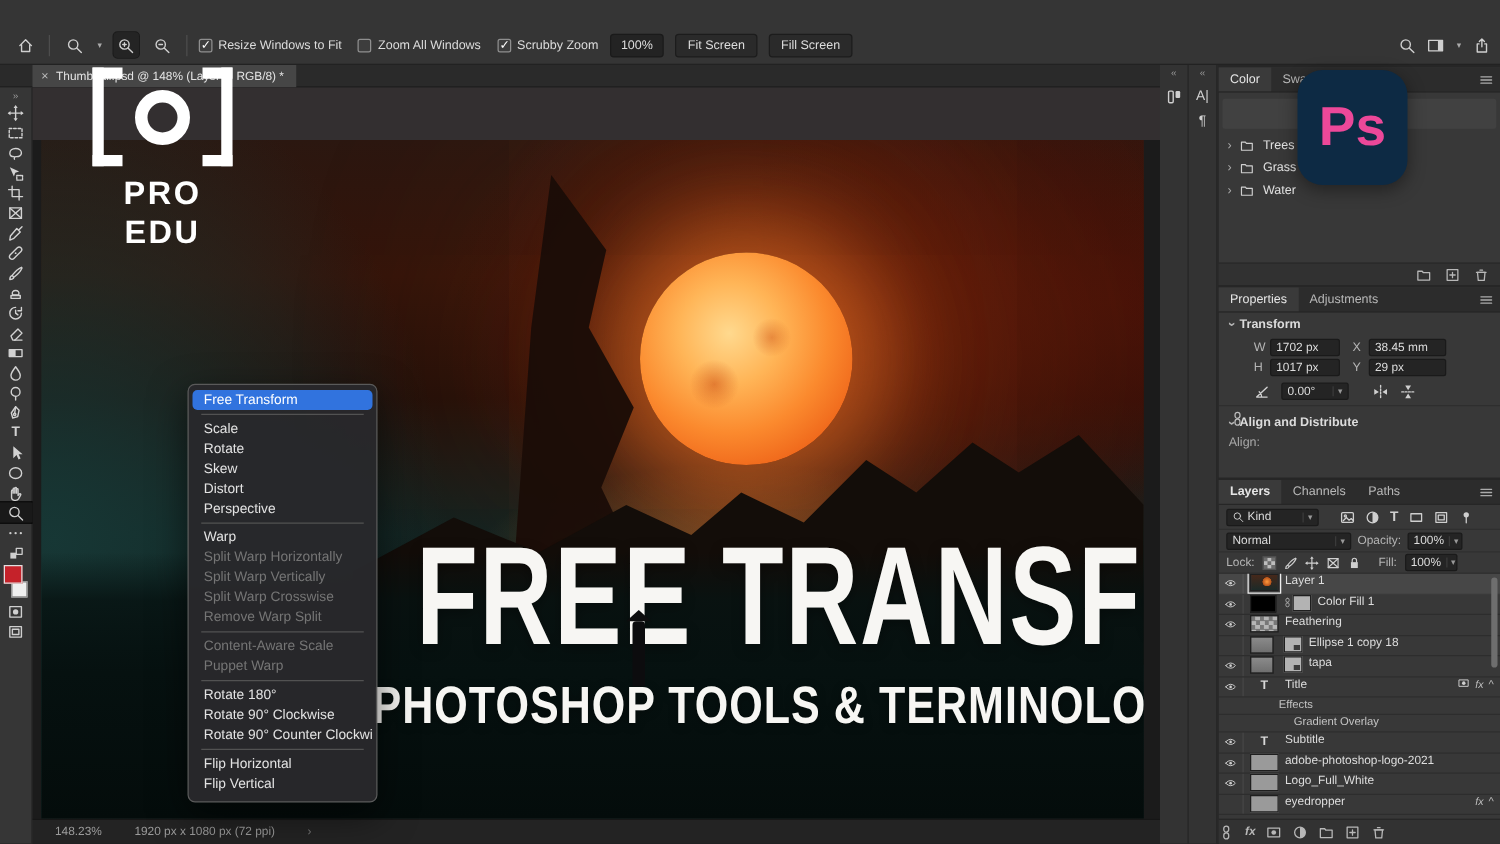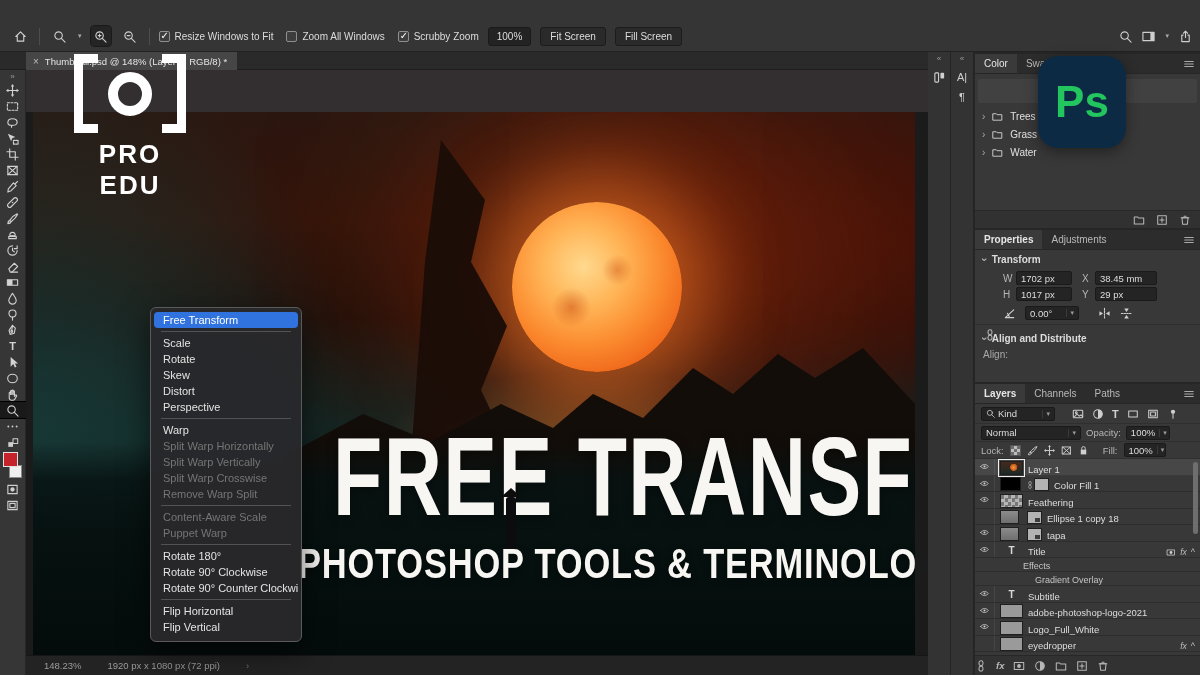--- a/index.html
+++ b/index.html
@@ -65,21 +65,21 @@
 #subtitle{margin-top:10px;font-size:42px;font-weight:700;letter-spacing:1px;white-space:nowrap;transform:scaleX(.82);transform-origin:center;text-shadow:0 2px 8px rgba(0,0,0,.35)}
 
 #proedu{left:74px;top:54px;width:112px;z-index:40;text-align:center}
 #proedu .brk{position:relative;height:80px}
 #brkl{position:absolute;left:0;top:0;width:24px;height:79px;border-left:9px solid #fff;border-top:9px solid #fff;border-bottom:9px solid #fff}
 #brkr{position:absolute;right:0;top:0;width:24px;height:79px;border-right:9px solid #fff;border-top:9px solid #fff;border-bottom:9px solid #fff}
 #ring{position:absolute;left:34px;top:18px;width:44px;height:44px;border:10px solid #fff;border-radius:50%}
 #proedu .txt{margin-top:5px;font-size:26px;font-weight:700;letter-spacing:2px;color:#fff}
 
 #psbadge{left:1038px;top:56px;width:88px;height:92px;background:#0d2a44;border-radius:20px;z-index:40;display:flex;align-items:center;justify-content:center;box-shadow:0 4px 14px rgba(0,0,0,.4)}
-#psbadge span{color:#22c55e;font-size:44px;font-weight:700}
+#psbadge span{color:#ec4899;font-size:44px;font-weight:700}
 
 #ctxmenu{left:150px;top:307px;width:152px;background:rgba(40,40,43,.97);border:1px solid #5a5a5a;border-radius:6px;padding:4px 0 6px;z-index:50;box-shadow:0 10px 30px rgba(0,0,0,.55)}
 .mi{height:16px;line-height:16px;padding:0 9px;font-size:11px;color:#e3e3e3;margin:0 3px;border-radius:4px;white-space:nowrap;overflow:hidden}
 .mi.selected{background:#3173de;color:#fff}
 .mi.disabled{color:#757575}
 .mi.sep{height:1px;margin:3px 10px;padding:0;background:#525252;border-radius:0}
 
 #dock{left:928px;top:52px;width:272px;height:623px;background:#262626}
 .strip{position:absolute;top:0;width:23px;height:100%;background:#333;border-right:1px solid #242424;display:flex;flex-direction:column;align-items:center;padding-top:2px;gap:8px}
 #strip1{left:0}#strip2{left:23px}
@@ -125,21 +125,21 @@
 .ficons{display:flex;align-items:center;gap:8px}
 .ficons .ic{width:12px;height:12px}
 .ficons .tT{font-weight:bold;font-size:11px;color:#cfcfcf}
 .brow{display:flex;align-items:center;gap:5px;height:18px;padding:0 6px;border-bottom:1px solid #2f2f2f}
 #normalbox{width:100px}
 .dimlab{color:#b5b5b5;font-size:9.5px}
 .lkrow{display:flex;align-items:center;gap:6px;height:17px;padding:0 6px;border-bottom:1px solid #2f2f2f}
 .lkrow .ic{width:11px;height:11px}
 .checker{width:11px;height:11px;background:repeating-conic-gradient(#bdbdbd 0% 25%, #6d6d6d 0% 50%) 0 0/6px 6px;border:1px solid #555}
 #layerlist{position:absolute;left:0;top:75px;right:0;bottom:20px;overflow:hidden}
-.lrow{display:flex;align-items:flex-end;height:16.5px;border-bottom:1px solid rgba(0,0,0,.18);position:relative}
+.lrow{display:flex;align-items:flex-start;height:16.5px;border-bottom:1px solid rgba(0,0,0,.18);position:relative}
 .lrow.sel{background:#474747}
 .eyec{width:20px;align-self:stretch;display:flex;align-items:center;justify-content:center;border-right:1px solid rgba(255,255,255,.07)}
 .eyec .ic{width:11px;height:9px}
 .no-eye .eyec .ic{visibility:hidden}
 .thumb{width:23px;height:14px;background:#8f8f8f;border:1px solid #1f1f1f;margin:0 5px;flex:none;display:flex;align-items:center;justify-content:center}
 .sel .thumb{outline:1px solid #eee;outline-offset:1px}
 .thumb-image .thumb{background:radial-gradient(circle 5px at 60% 45%, #ff9a3d, #b5521a 70%, rgba(0,0,0,0) 75%),linear-gradient(#46281a,#1c2a28)}
 .thumb-fill .thumb{background:#000;width:21px}
 .thumb-checker .thumb{background:repeating-conic-gradient(#b5b5b5 0% 25%, #777 0% 50%) 0 0/7px 7px}
 .thumb-gray .thumb{background:#9a9a9a}
@@ -556,21 +556,21 @@
             <svg viewBox="0 0 14 14" fill="none" stroke="currentColor" stroke-width="1.2" stroke-linecap="round" stroke-linejoin="round">
               <path d="M3.5 4.5h7L9.8 12H4.2z"></path>
               <path d="M2.5 4.5h9M5.8 2.5h2.4"></path>
             </svg>
           </span>
       </div>
     </div>
 
     <div id="panelB" class="panel">
       <div class="phead">
-        <span class="ptab active" style="font-weight:bold">Properties</span>
+        <span class="ptab active" style="font-weight:normal">Properties</span>
         <span class="ptab">Adjustments</span>
         <span class="pmenu ic">
             <svg viewBox="0 0 14 14" fill="none" stroke="currentColor" stroke-width="1.2" stroke-linecap="round" stroke-linejoin="round">
               <path d="M2 4h10M2 7h10M2 10h10"></path>
             </svg>
           </span>
       </div>
       <div class="sechead">
           <span class="chev">›</span>
           <span>Transform</span>

